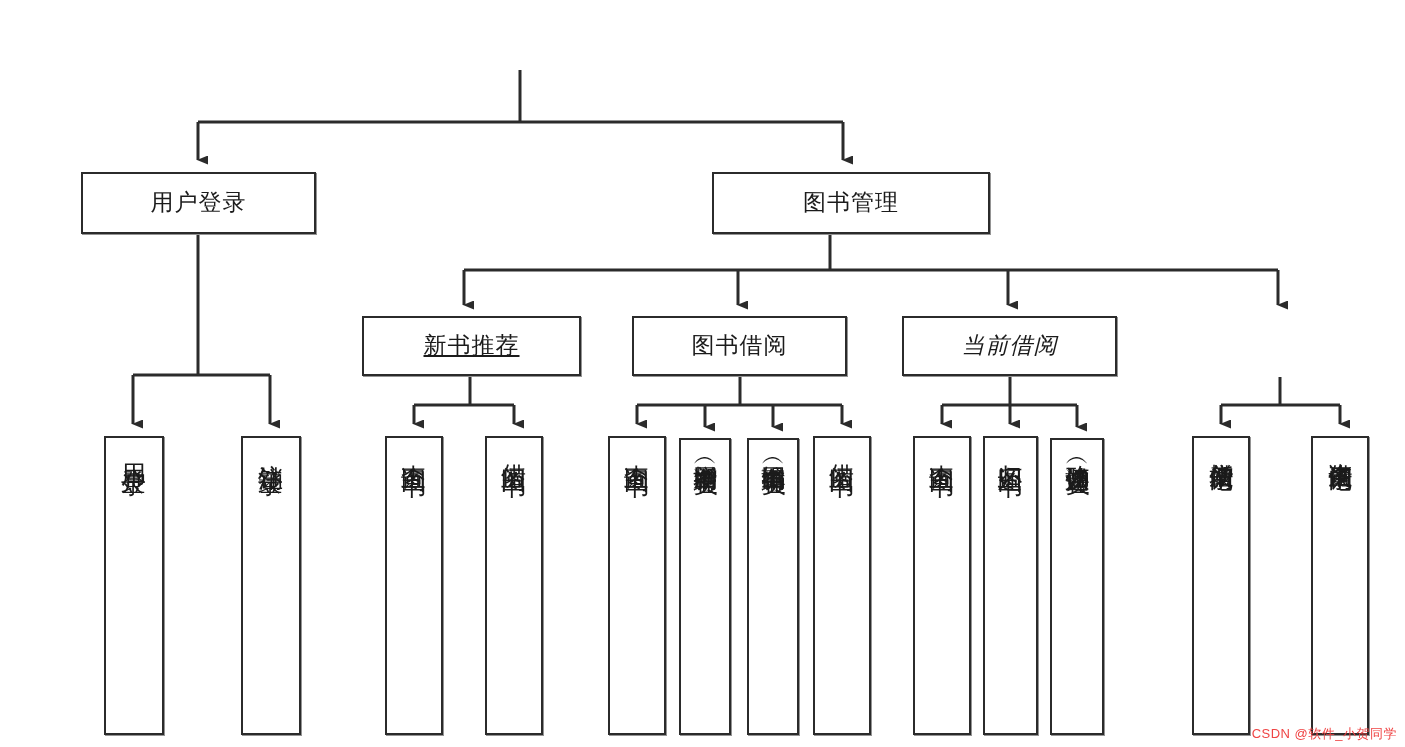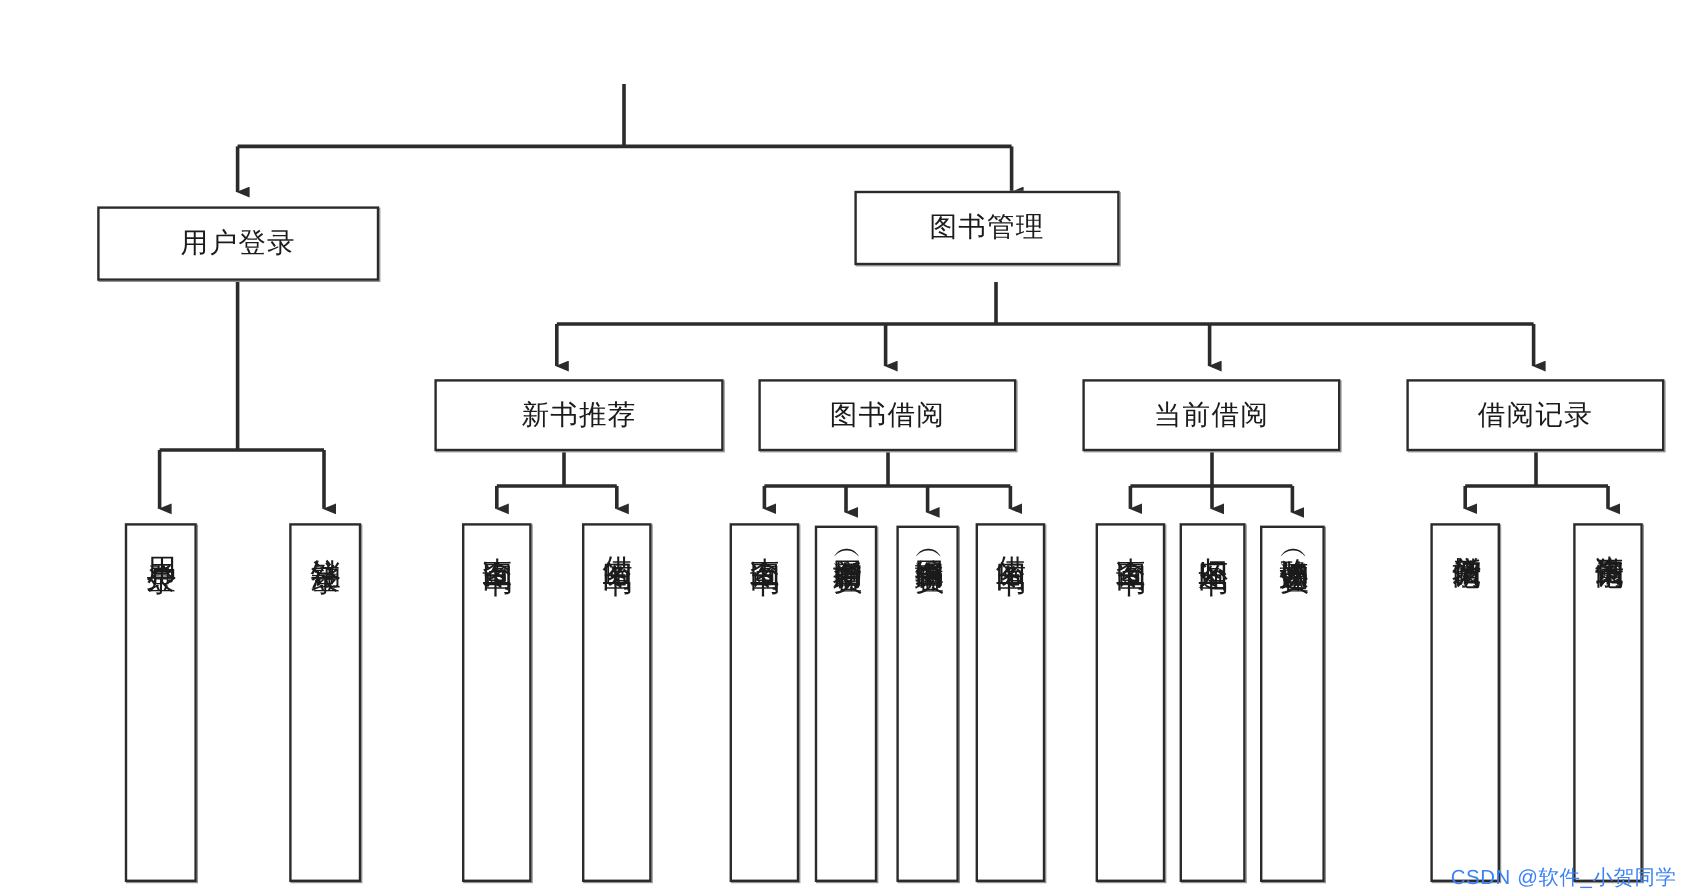--- a/index.html
+++ b/index.html
@@ -59,22 +59,22 @@
     color: #1b1b1b;
   }
   .vtext.tight {
     font-size: 24px;
     letter-spacing: 1px;
   }
   .watermark {
     position: absolute;
     right: 8px;
     bottom: 4px;
-    font-size: 17px;
-    color: #3b82f6;
+    font-size: 13px;
+    color: #ef4444;
     white-space: nowrap;
     letter-spacing: 0.5px;
   }
 </style>
 </head>
 <body>
 
 <div id="canvas">
 
   <svg id="wires" viewBox="0 0 1405 747">
@@ -124,35 +124,32 @@
       <path d="M1221,405 L1340,405"></path>
       <path d="M1221,405 L1221,424" marker-end="url(#arrow)"></path>
       <path d="M1340,405 L1340,424" marker-end="url(#arrow)"></path>
     </g>
   </svg>
 
 
   <div class="node horiz" style="left:81px; top:172px; width:235px; height:62px;">
     <span>用户登录</span>
   </div>
-  <div class="node horiz" style="left:712px; top:159px; width:221px; height:62px;justify-content:center;">
+  <div class="node horiz" style="left:712px; top:172px; width:278px; height:62px;justify-content:center;">
     <span>图书管理</span>
   </div>
 
-  <div class="node horiz" style="left:362px; top:316px; width:241px; height:60px;">
+  <div class="node horiz" style="left:362px; top:316px; width:219px; height:60px;text-decoration:underline;">
     <span>新书推荐</span>
   </div>
   <div class="node horiz" style="left:632px; top:316px; width:215px; height:60px;align-items:center;">
     <span>图书借阅</span>
   </div>
-  <div class="node horiz" style="left:902px; top:316px; width:215px; height:60px;">
+  <div class="node horiz" style="left:902px; top:316px; width:215px; height:60px;font-style:italic;">
     <span>当前借阅</span>
-  </div>
-  <div class="node horiz" style="left:1172px; top:316px; width:215px; height:60px;">
-    <span>借阅记录</span>
   </div>
 
   <div class="node leaf" style="left:104px; top:436px; width:60px; height:299px;">
     <span class="vtext">用户登录</span>
   </div>
   <div class="node leaf" style="left:241px; top:436px; width:60px; height:299px;">
     <span class="vtext">注销登录</span>
   </div>
 
   <div class="node leaf" style="left:385px; top:436px; width:58px; height:299px;">

